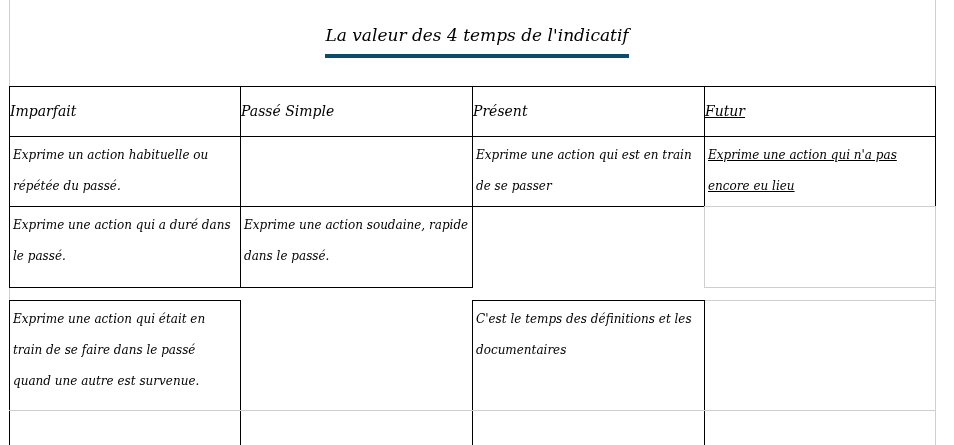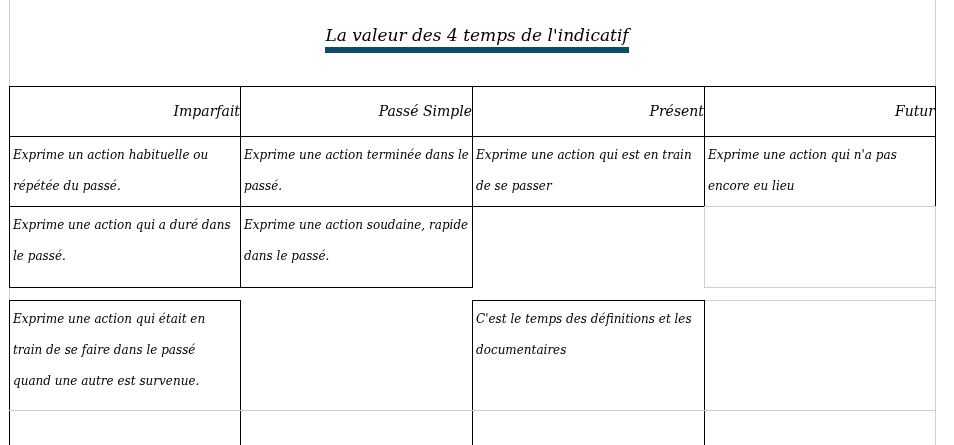--- a/index.html
+++ b/index.html
@@ -36,53 +36,53 @@
     left: 0;
     top: 22px;
     width: 954px;
     text-align: center;
     font-family: "DejaVu Serif", serif;
     font-style: italic;
     font-size: 17px;
     line-height: 26px;
   }
   .title span {
-    border-bottom: 6px solid #0c4a6e;
-    padding-bottom: 2px;
+    border-bottom: 4px solid #0c4a6e;
+    padding-bottom: 9px;
   }
   .grid {
     position: absolute;
     left: 9px;
     top: 86px;
     width: 927px;
     height: 325px;
   }
   .cell {
     position: absolute;
     box-sizing: border-box;
     font-family: "DejaVu Serif", serif;
     font-style: italic;
     font-size: 12px;
     line-height: 31px;
     padding: 3px 3px 0 3px;
     background: #fff;
   }
   .cell.head {
-    text-align: right;
+    text-align: left;
     line-height: 44px;
     padding: 2px 0 1px 0;
     font-size: 14px;
   }
   .b { border: 1px solid #000; }
   .g { border: 1px solid #cfcfcf; }
   
   .c0 { left: 0px;   width: 232px; }
   .c1 { left: 231px; width: 233px; }
   .c2 { left: 463px; width: 233px; }
-  .c3 { left: 695px; width: 232px; }
+  .c3 { left: 695px; width: 232px; text-decoration: underline; }
   .r0 { top: 0px;   height: 51px; }
   .r1 { top: 50px;  height: 71px; }
   .r2 { top: 120px; height: 82px; }
   .r3 { top: 202px; height: 153px; margin-top: 12px; }
   .below-line {
     position: absolute;
     left: 9px;
     top: 410px;
     width: 927px;
     height: 1px;
@@ -100,21 +100,20 @@
 </div>
 
 <div class="grid">
 
   <div class="cell head b c0 r0">Imparfait</div>
   <div class="cell head b c1 r0">Passé Simple</div>
   <div class="cell head b c2 r0">Présent</div>
   <div class="cell head b c3 r0">Futur</div>
 
   <div class="cell b c0 r1">Exprime un action habituelle ou répétée du passé.</div>
-  <div class="cell b c1 r1">Exprime une action terminée dans le passé.</div>
   <div class="cell b c2 r1">Exprime une action qui est en train de se passer</div>
   <div class="cell b c3 r1">Exprime une action qui n'a pas encore eu lieu</div>
 
   <div class="cell g c3 r2"></div>
   <div class="cell b c0 r2">Exprime une action qui a duré dans le passé.</div>
   <div class="cell b c1 r2">Exprime une action soudaine, rapide dans le passé.</div>
 
   <div class="cell g c3 r3"></div>
   <div class="cell b c0 r3">Exprime une action qui était en train de se faire dans le passé quand une autre est survenue.</div>
   <div class="cell b c2 r3">C'est le temps des définitions et les documentaires</div>

